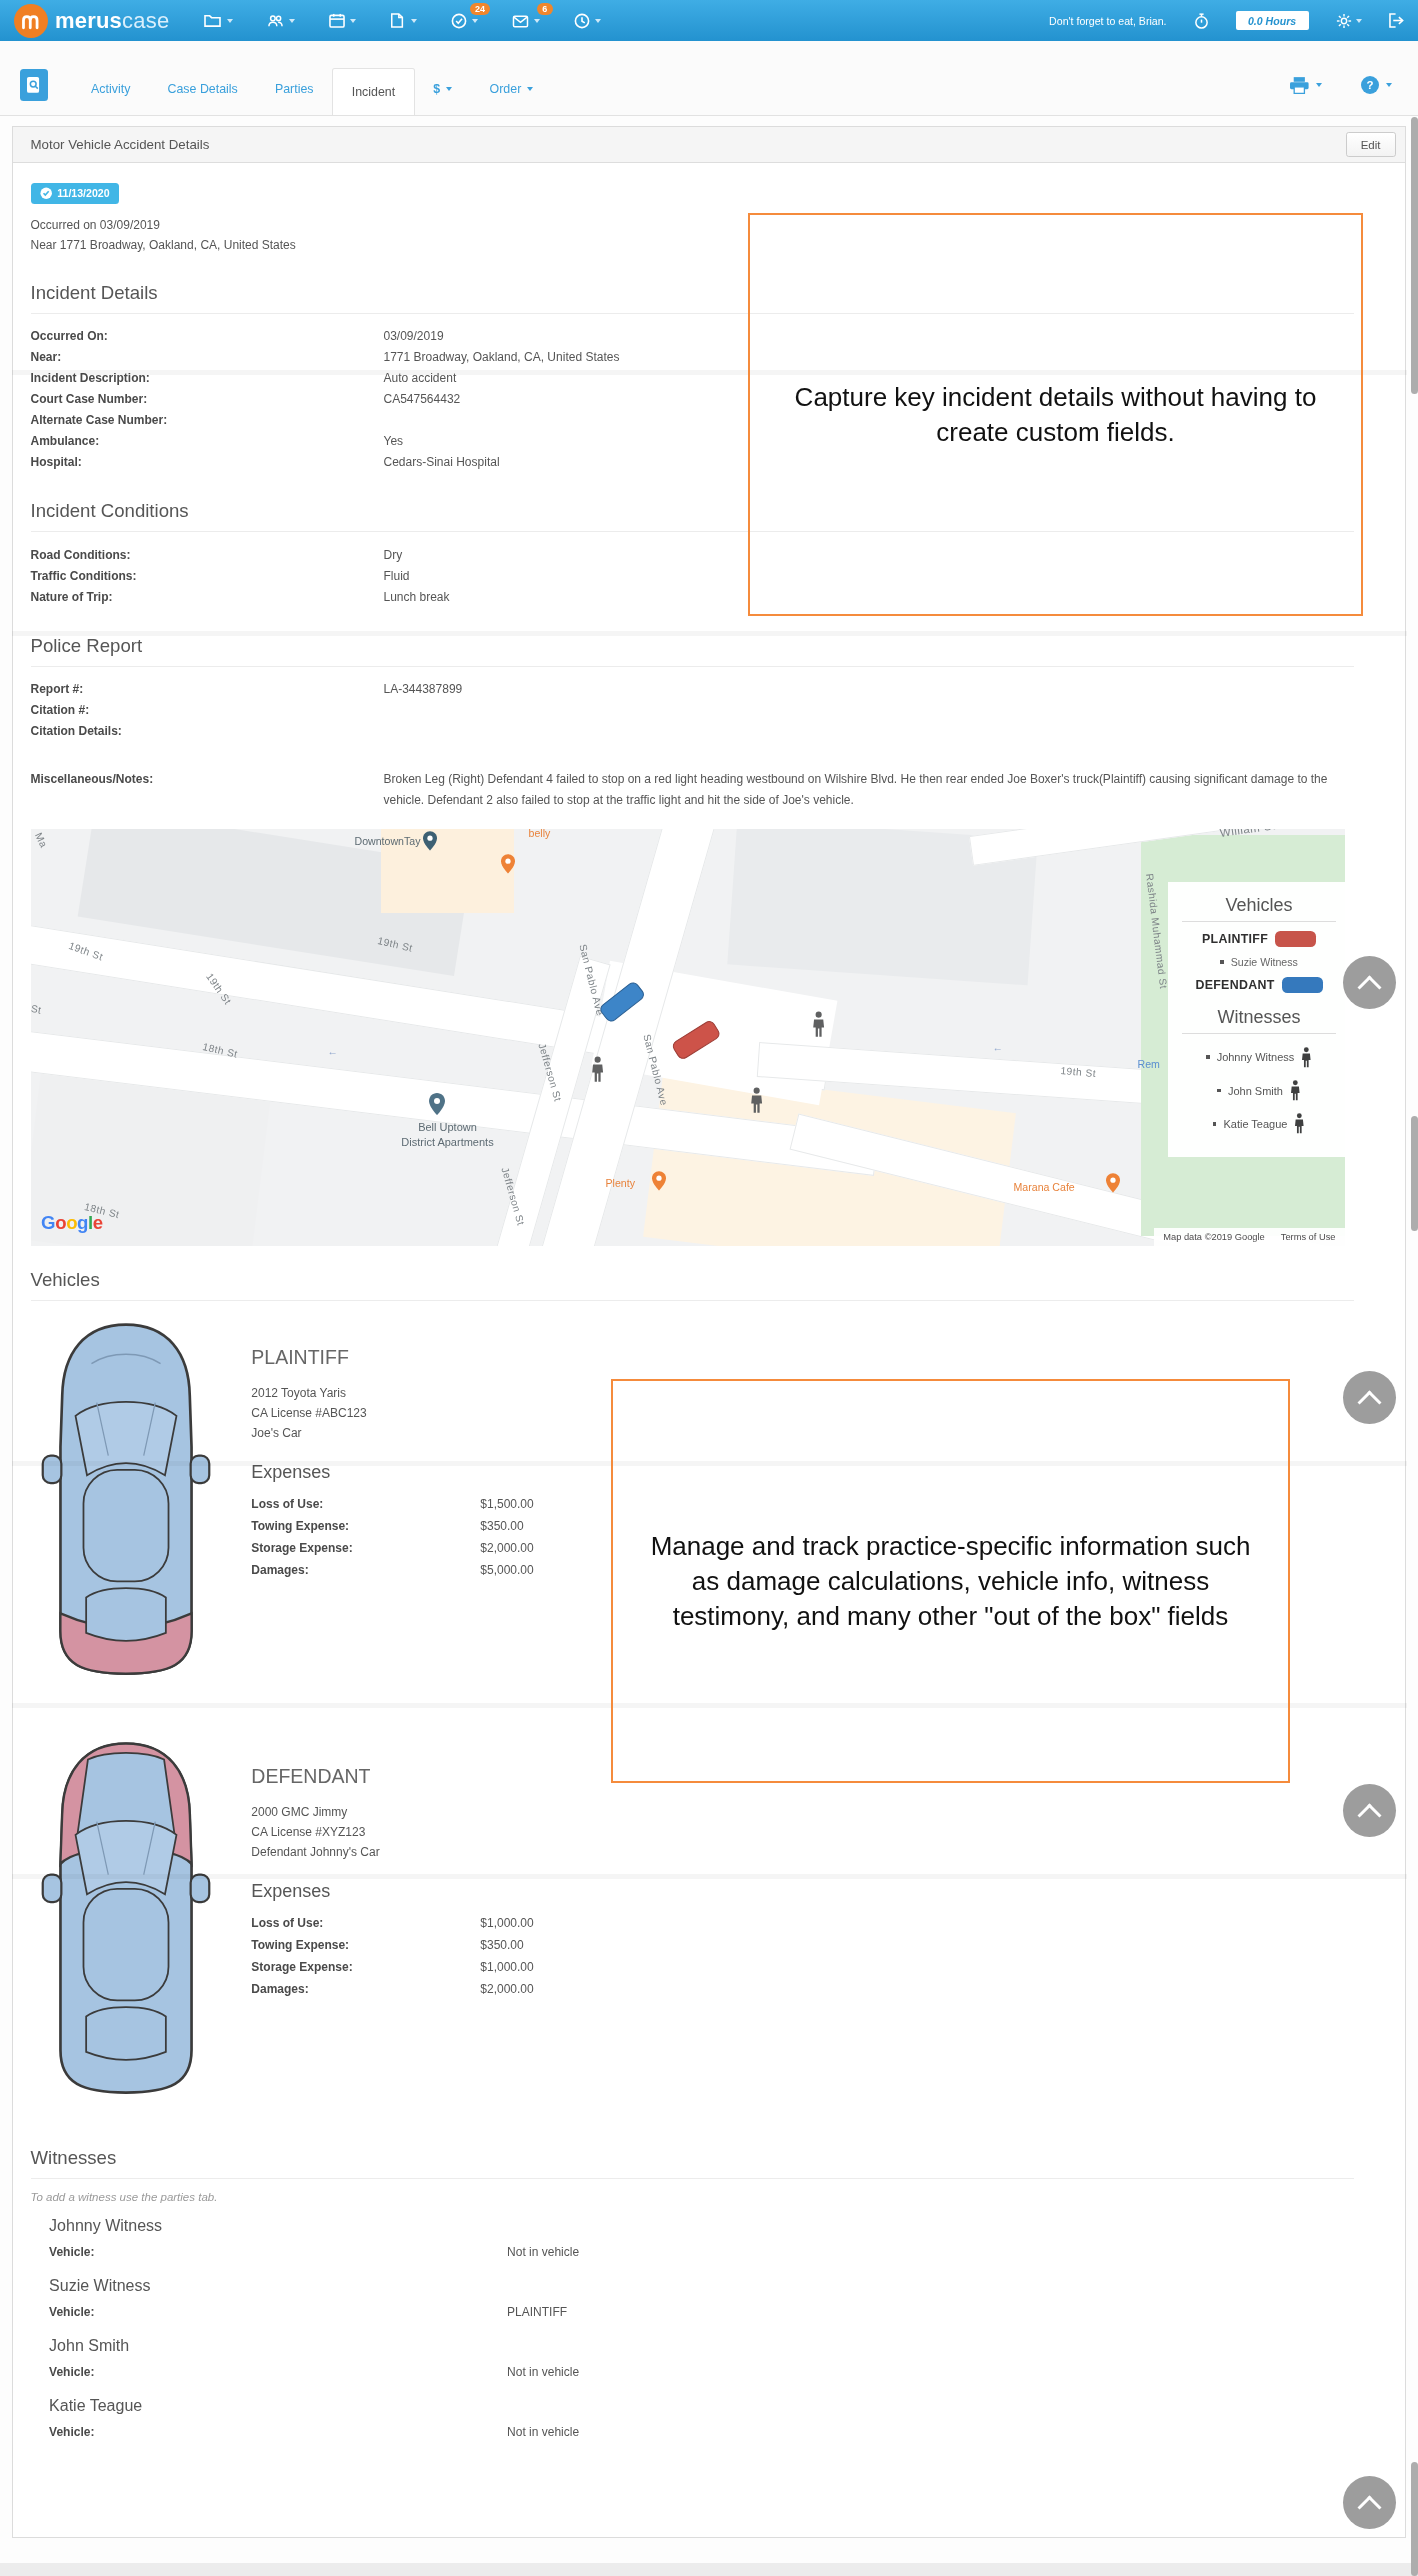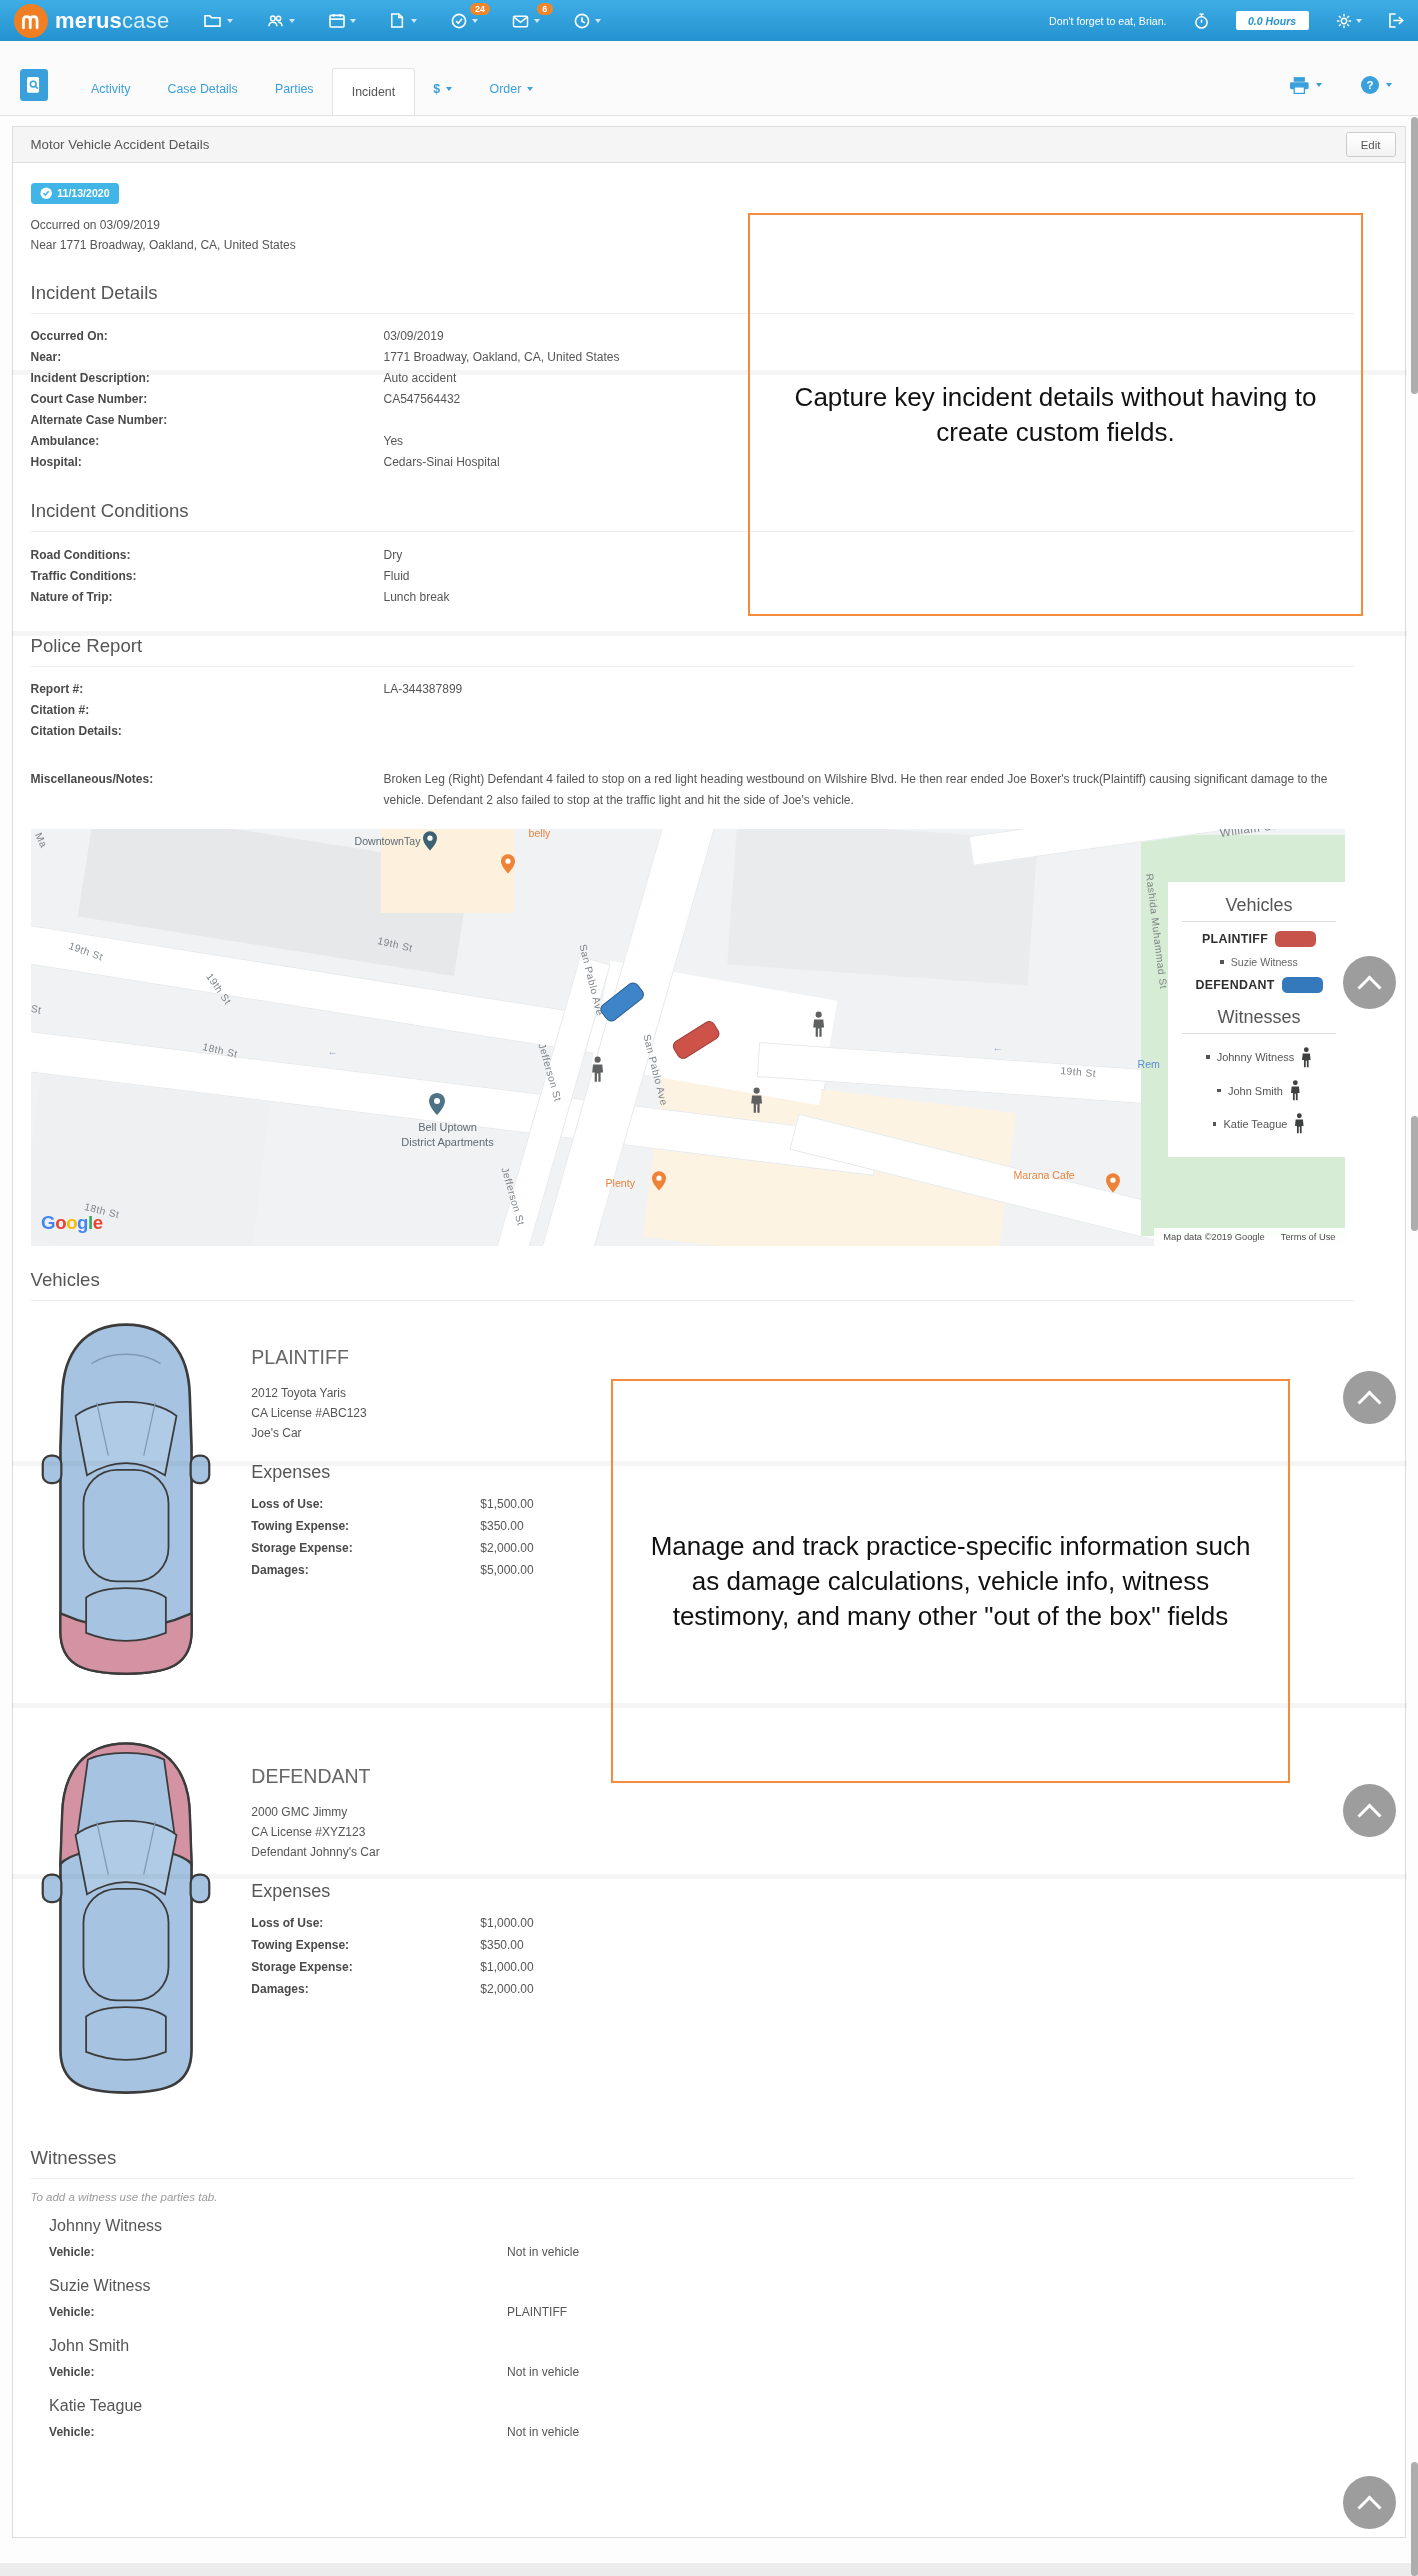--- a/index.html
+++ b/index.html
@@ -391,21 +391,21 @@
           </svg>
         <div style="position:absolute;left:337px;top:291px;width:160px;text-align:center;font-size:11px;color:#5d6b73;line-height:15px;">
           <div>Bell Uptown</div>
           <div>District Apartments</div>
         </div>
         <span class="place orange-place" style="left:575px;top:348px;">Plenty</span>
         <svg class="pin" style="left:621px;top:342px;" width="14" height="19.5" viewBox="0 0 16 22">
             <path d="M8 0 C3.6 0 0 3.6 0 8 C0 14 8 22 8 22 C8 22 16 14 16 8 C16 3.6 12.4 0 8 0 Z" fill="#ee8236"></path>
             <circle cx="8" cy="8" r="3" fill="#fff"></circle>
           </svg>
-        <span class="place orange-place" style="left:983px;top:340px;">Marana Cafe</span>
+        <span class="place orange-place" style="left:983px;top:352px;">Marana Cafe</span>
         <svg class="pin" style="left:1075px;top:344px;" width="14" height="19.5" viewBox="0 0 16 22">
             <path d="M8 0 C3.6 0 0 3.6 0 8 C0 14 8 22 8 22 C8 22 16 14 16 8 C16 3.6 12.4 0 8 0 Z" fill="#ee8236"></path>
             <circle cx="8" cy="8" r="3" fill="#fff"></circle>
           </svg>
         <span class="place blue-place" style="left:1107px;top:229px;">Rem</span>
 
         <div class="mapcar" style="left:568px;top:163px;width:46px;height:19.5px;background:#3d85c8;border:0.9px solid #2b5f92;transform:rotate(-38deg);"></div>
         <div class="mapcar" style="left:641px;top:201px;width:48px;height:19.5px;background:#cd5349;border:0.9px solid #9c3d36;transform:rotate(-32deg);"></div>
 
         <svg class="person" style="left:560px;top:227px;" width="13.3" height="27" viewBox="0 0 13 26" fill="#5f6061">

